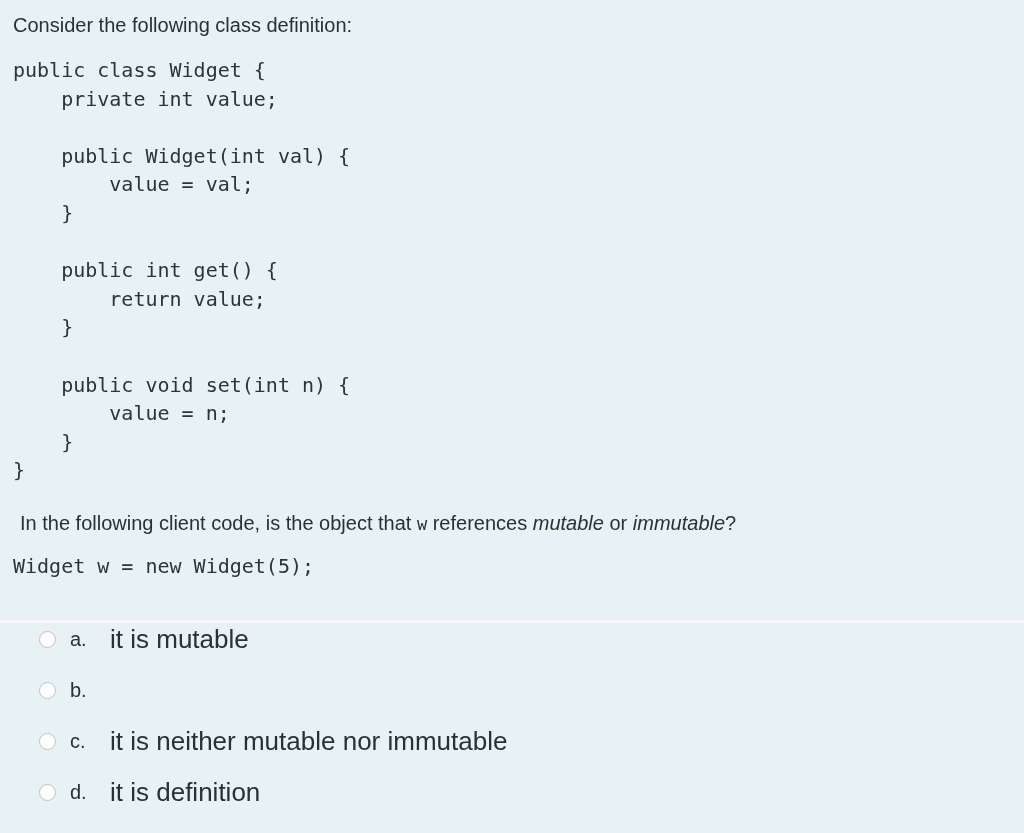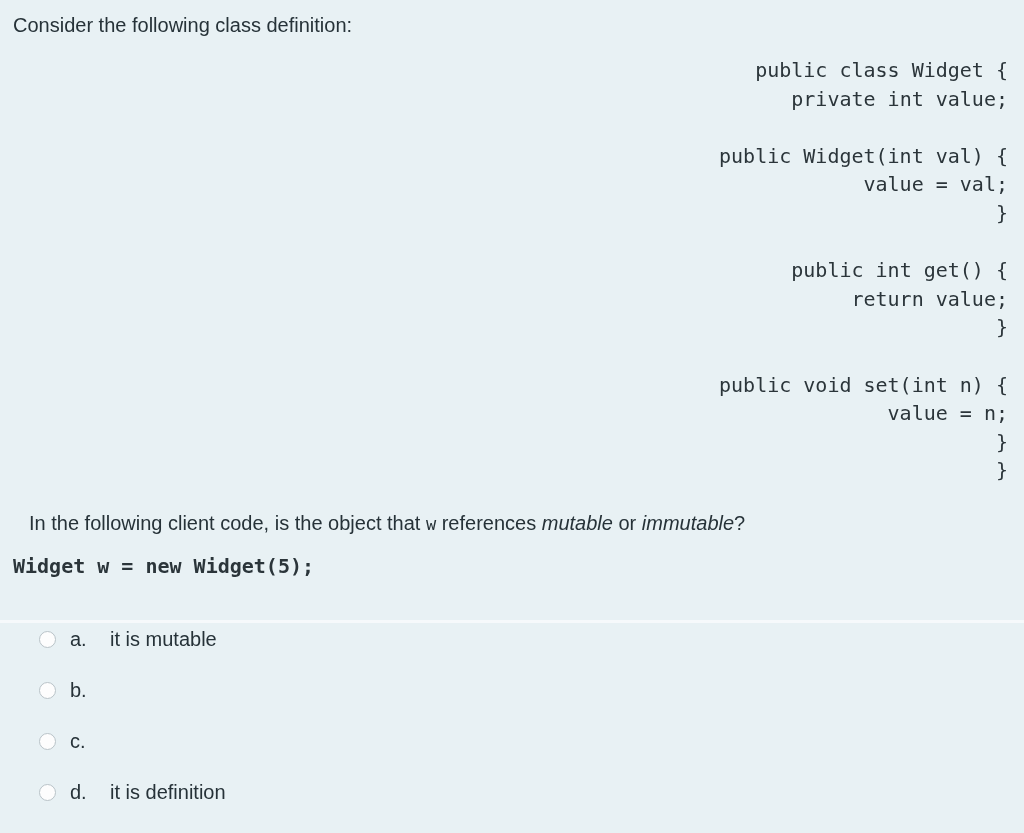--- a/index.html
+++ b/index.html
@@ -28,43 +28,41 @@
     line-height: 30px;
     color: #263238;
   }
   pre.code-block {
     margin: 16px 0 0 0;
     font-family: "DejaVu Sans Mono", monospace;
     font-size: 20px;
     line-height: 28.6px;
     white-space: pre;
     color: #2b353a;
-    text-align: right;
   }
   .prompt {
-    margin: 23px 0 0 16px;
+    margin: 23px 0 0 7px;
     font-size: 20px;
     line-height: 30px;
     color: #263238;
   }
   .prompt .mono-ref {
     font-family: "DejaVu Sans Mono", monospace;
     font-size: 17px;
   }
   .prompt em {
     font-style: italic;
   }
   .client-code {
     margin: 12px 0 0 0;
     font-family: "DejaVu Sans Mono", monospace;
     font-size: 20px;
     line-height: 30px;
     white-space: pre;
     color: #2b353a;
-    font-weight: bold;
   }
   .options {
     margin-top: 44px;
   }
   .option-row {
     display: flex;
     align-items: center;
     height: 30px;
     margin-bottom: 21px;
     padding-left: 26px;
@@ -81,21 +79,21 @@
   }
   .opt-letter {
     margin-left: 14px;
     width: 24px;
     font-size: 20px;
     color: #263238;
     flex: 0 0 24px;
   }
   .opt-label {
     margin-left: 16px;
-    font-size: 20px;
+    font-size: 26px;
     color: #263238;
   }
   .bottom-edge {
     position: absolute;
     left: 0;
     bottom: 0;
     width: 1024px;
     height: 3px;
     background: rgba(255, 255, 255, 0.6);
   }
@@ -136,20 +134,21 @@
     </div>
 
     <div class="option-row">
       <span class="radio"></span>
       <span class="opt-letter">b.</span>
     </div>
 
     <div class="option-row">
       <span class="radio"></span>
       <span class="opt-letter">c.</span>
+      <span class="opt-label">it is neither mutable nor immutable</span>
     </div>
 
     <div class="option-row">
       <span class="radio"></span>
       <span class="opt-letter">d.</span>
       <span class="opt-label">it is definition</span>
     </div>
 
   </div>
 

